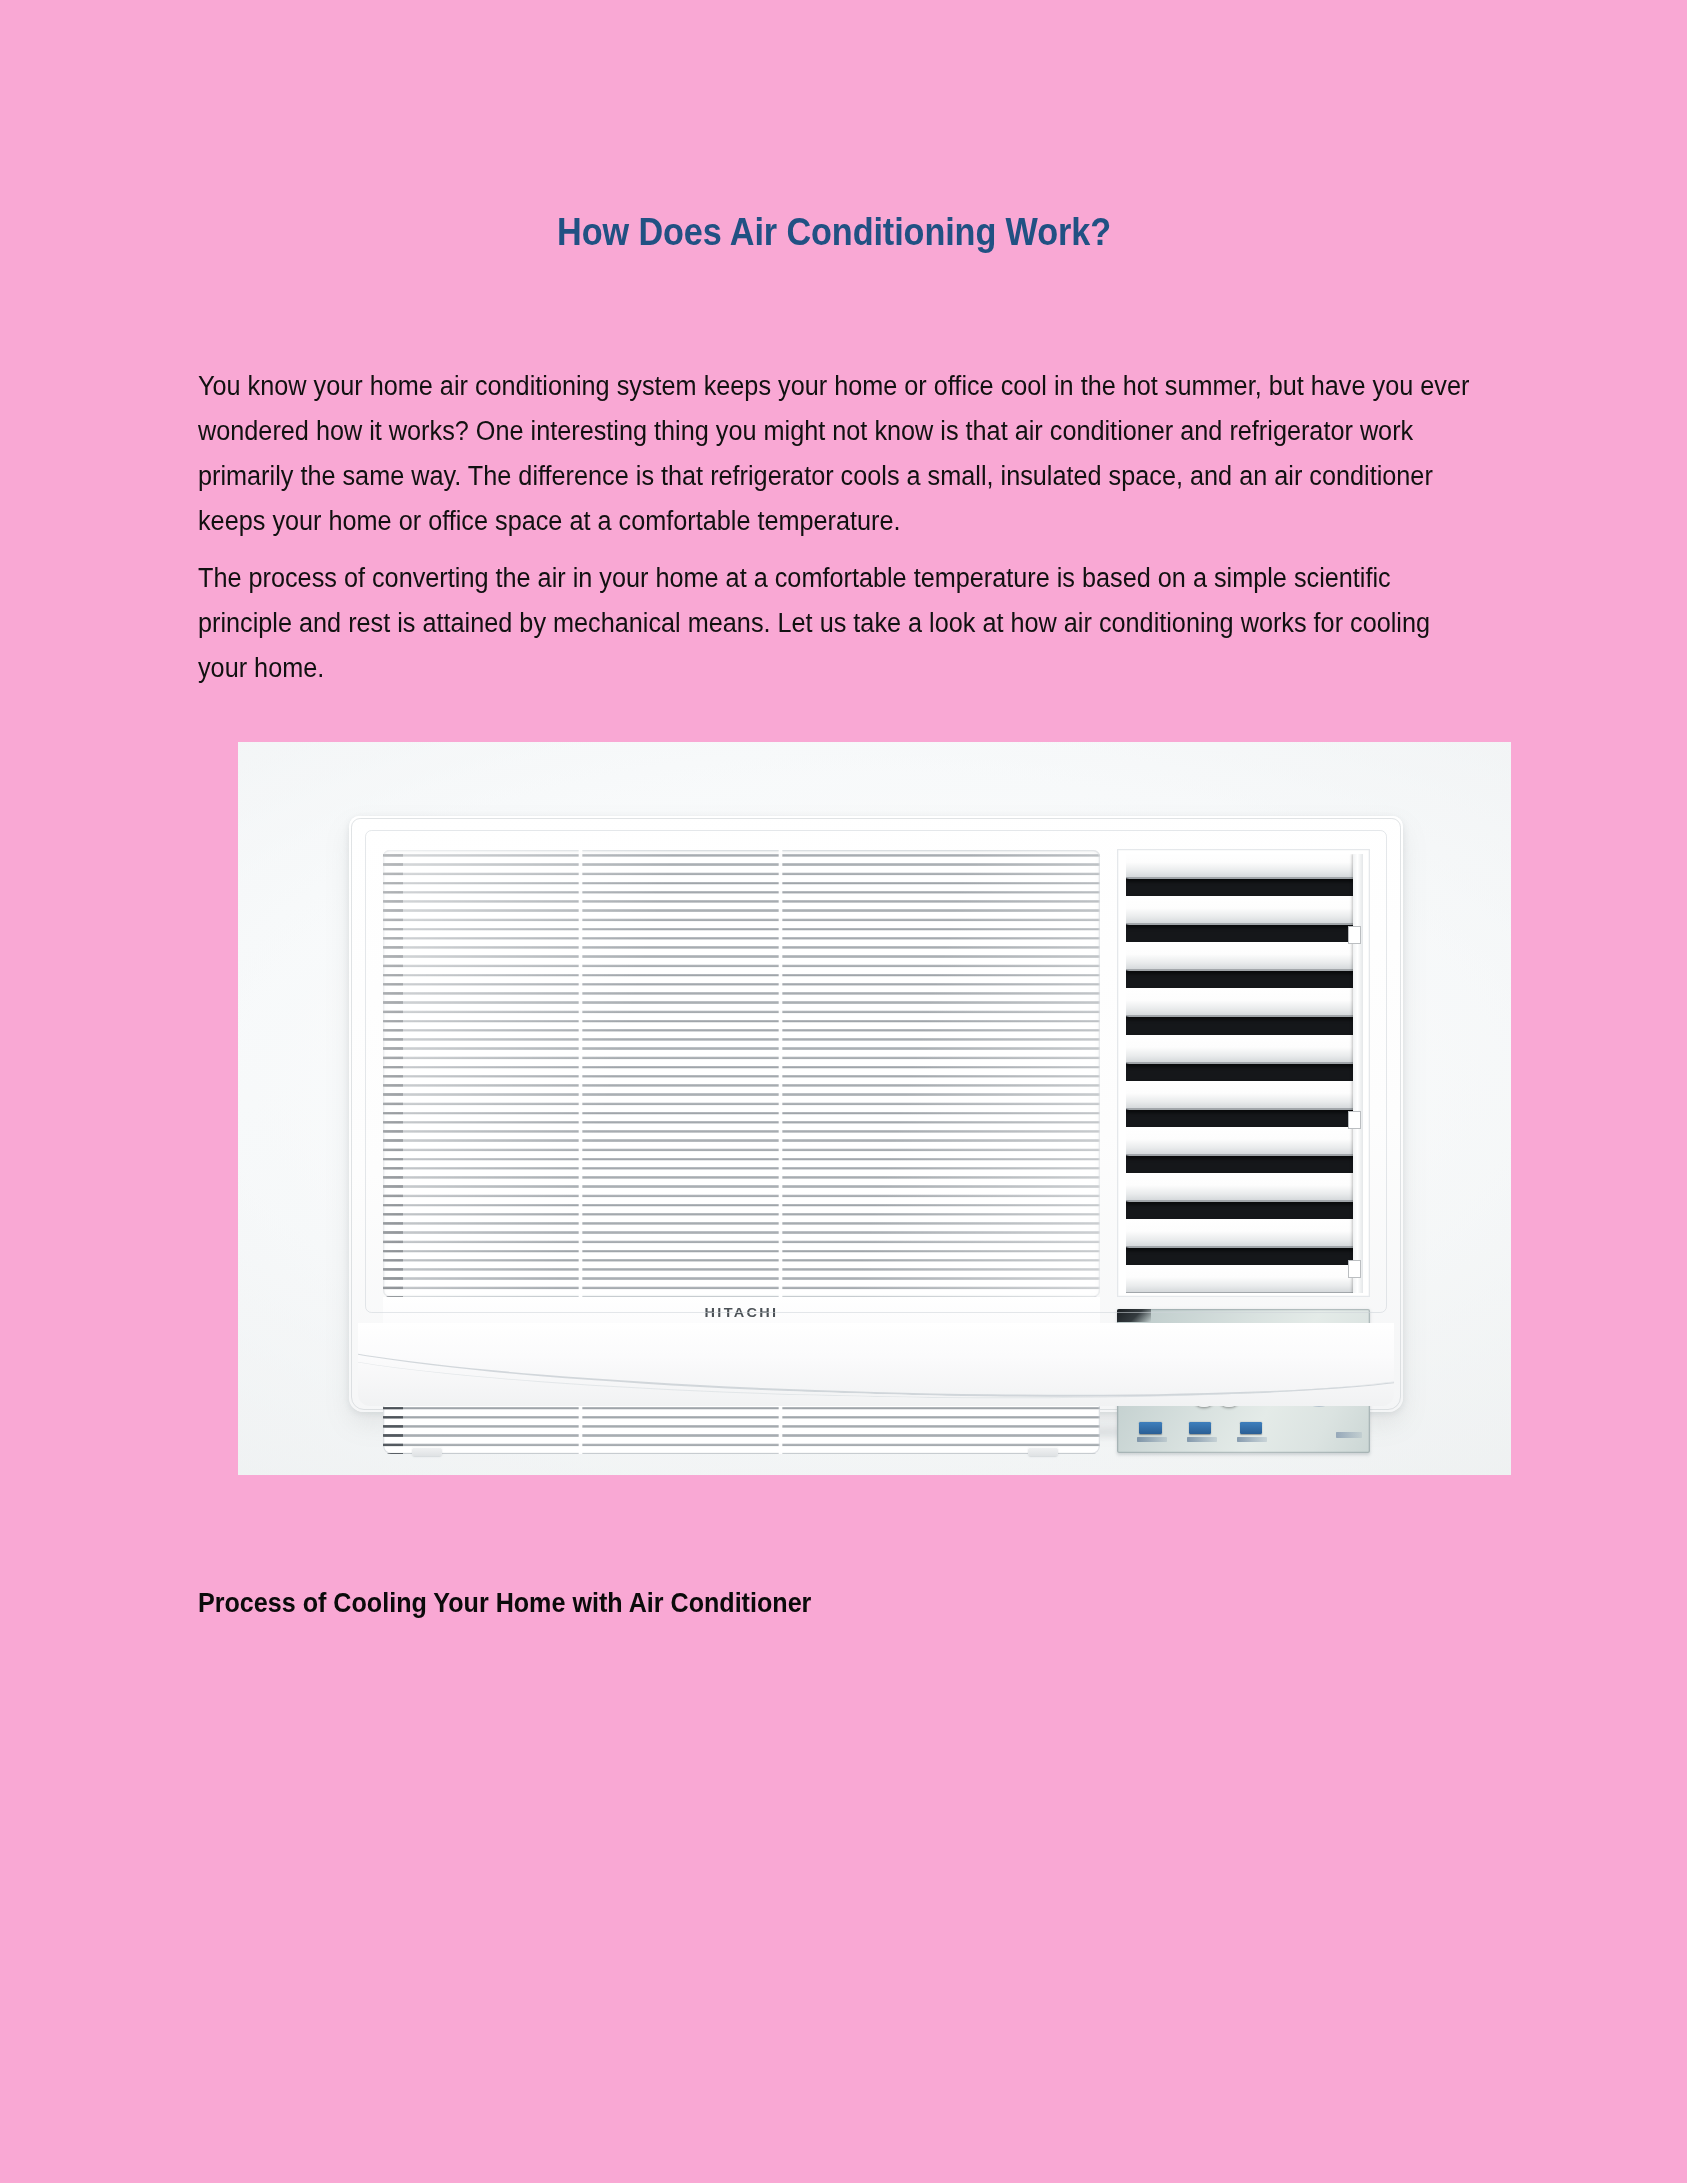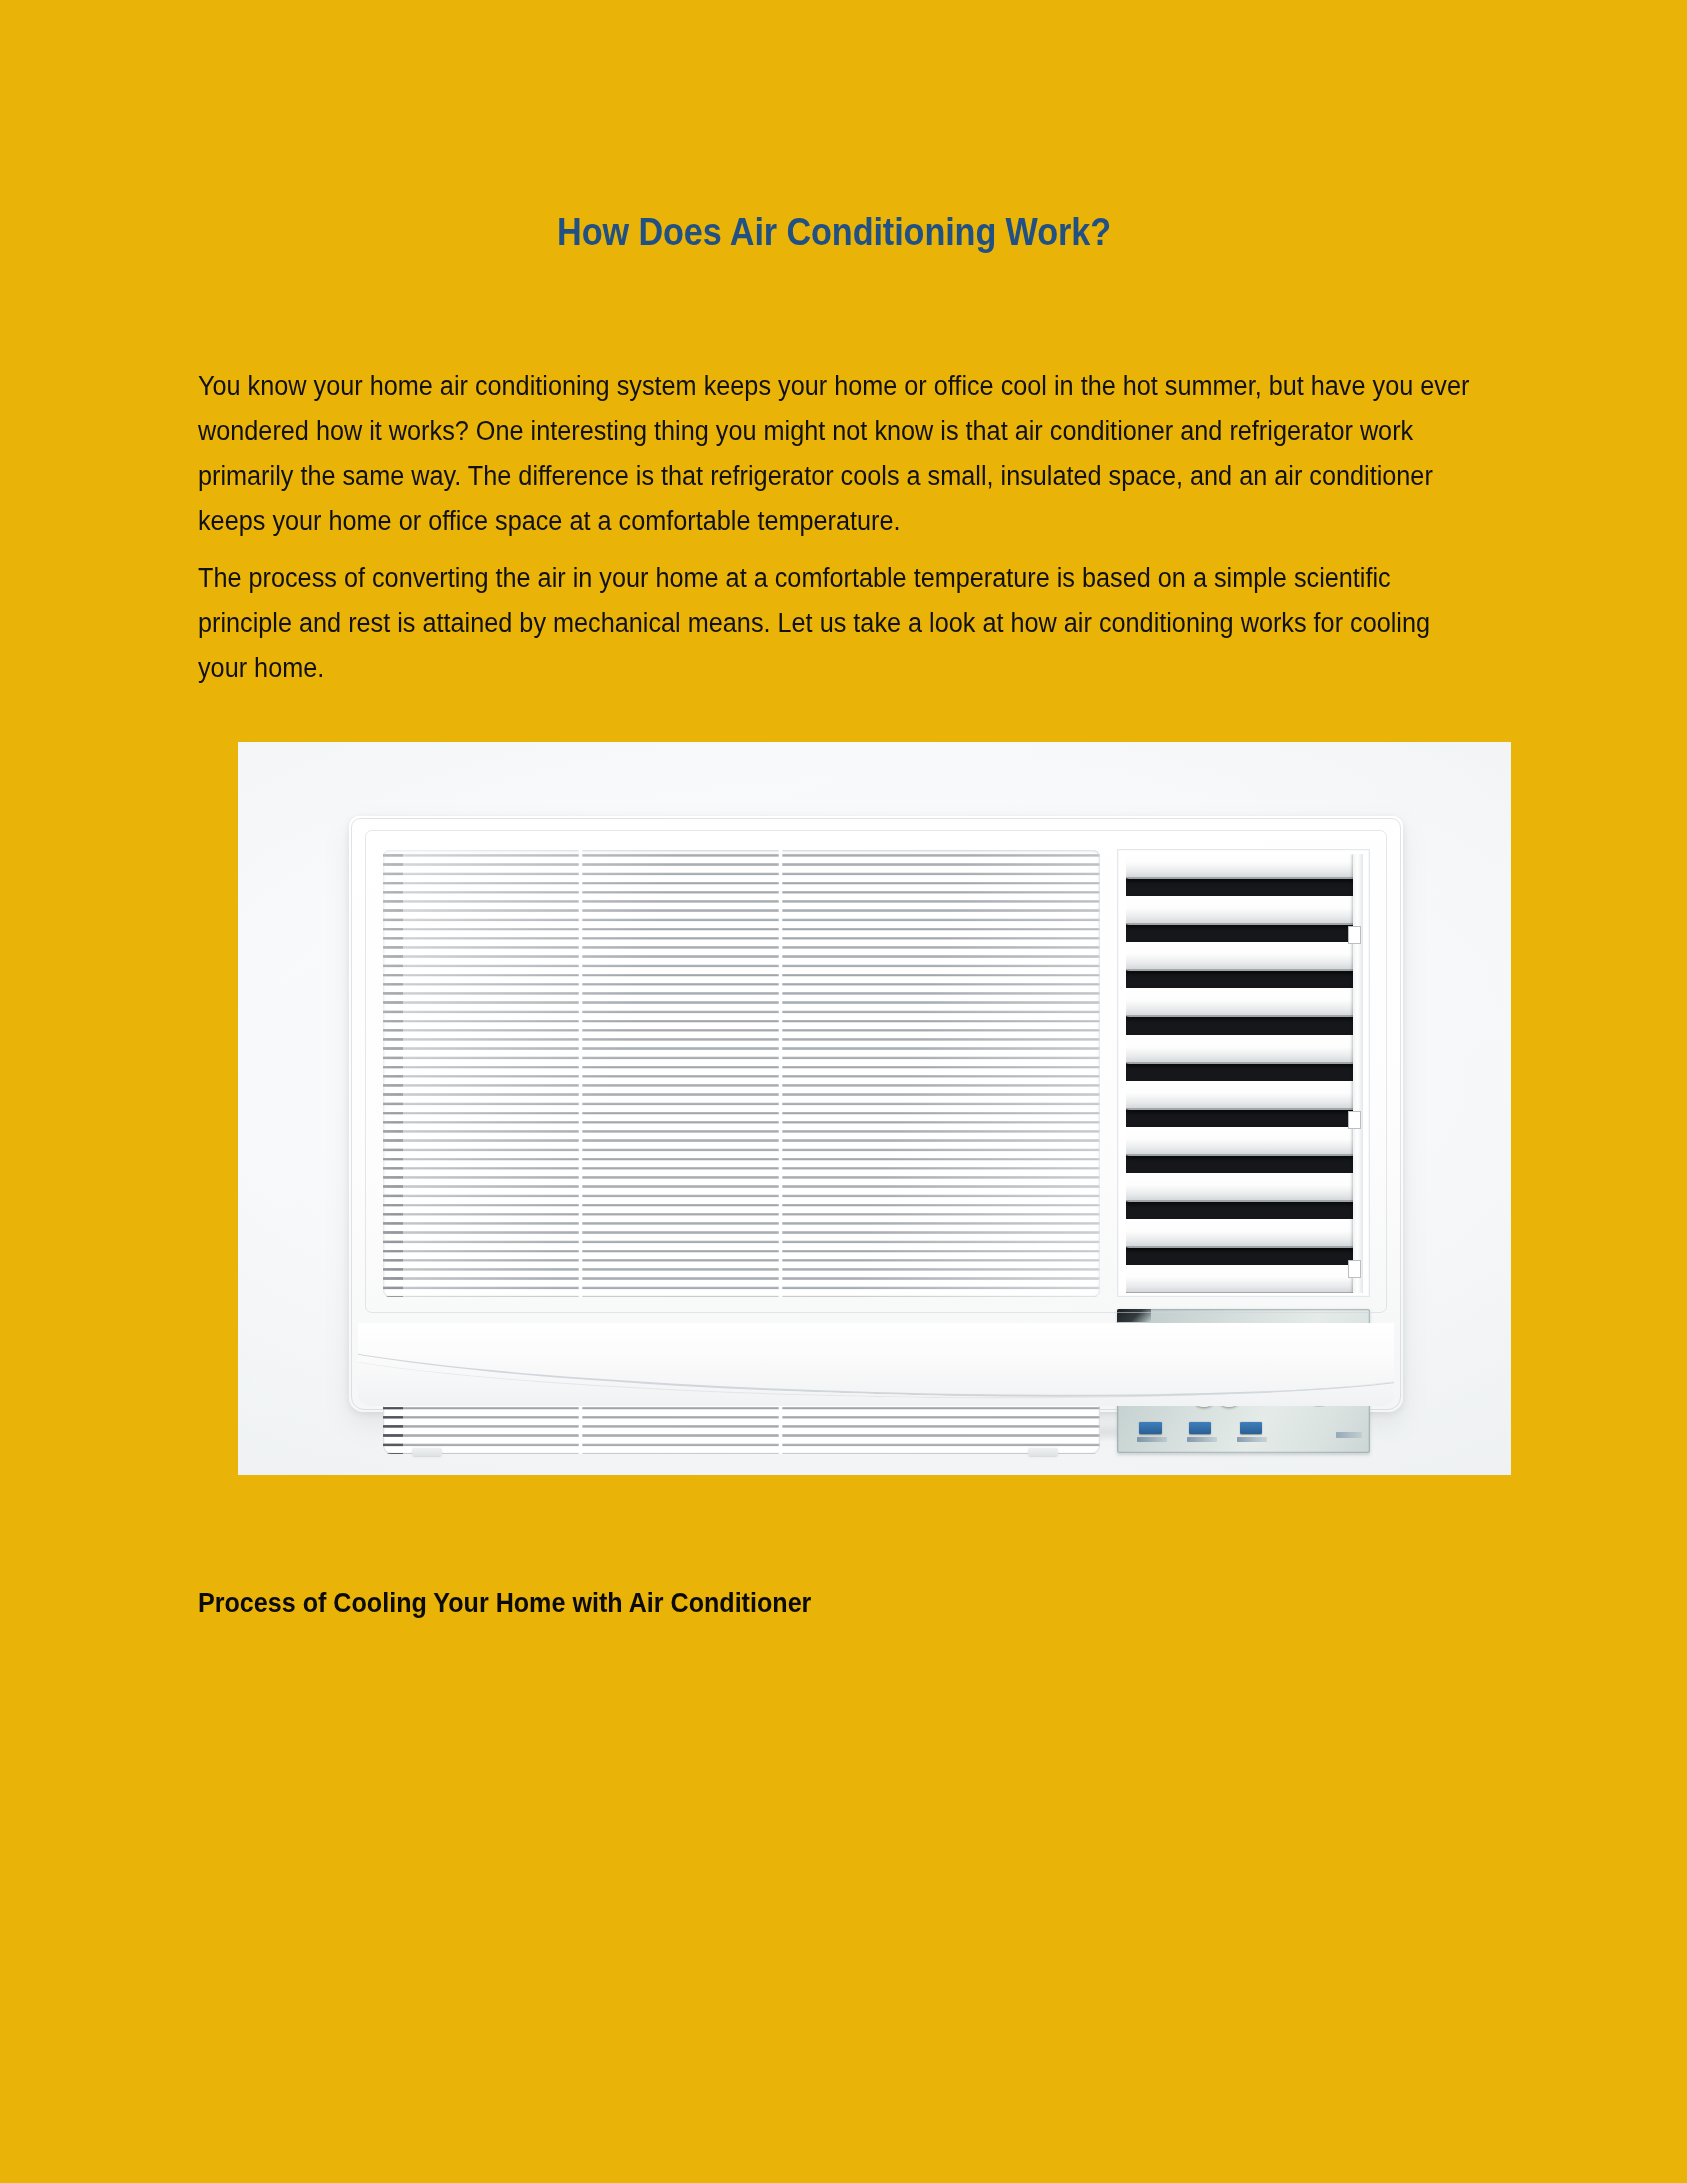--- a/index.html
+++ b/index.html
@@ -11,21 +11,21 @@
     width: 1687px;
     height: 2183px;
     position: relative;
     font-family: "Liberation Sans", sans-serif;
     -webkit-font-smoothing: antialiased;
   }
 
   .page {
     position: absolute;
     inset: 0;
-    background: #eab308;
+    background: #f9a8d4;
   }
 
   
   .doc-title {
     position: absolute;
     left: 198px;
     top: 186px;
     width: 1272px;
     text-align: center;
     font-size: 38px;
@@ -483,20 +483,23 @@
 
     <div class="ac-unit">
 
       <div class="grille-main">
         <div class="endcap"></div>
         <div class="spine s1"></div>
         <div class="spine s2"></div>
         <div class="sheen"></div>
       </div>
 
+      <div class="logo-band">
+        <span class="brand-logo">HITACHI</span>
+      </div>
 
       <div class="grille-lower">
         <div class="endcap"></div>
         <div class="spine s1"></div>
         <div class="spine s2"></div>
       </div>
 
       <div class="latch l1"></div>
       <div class="latch l2"></div>
 

